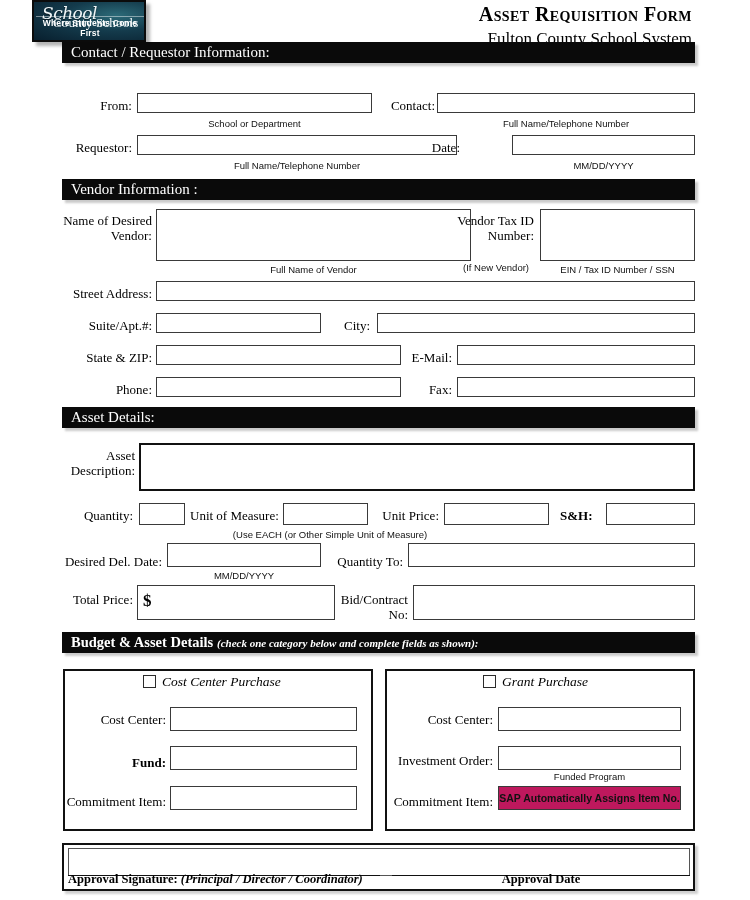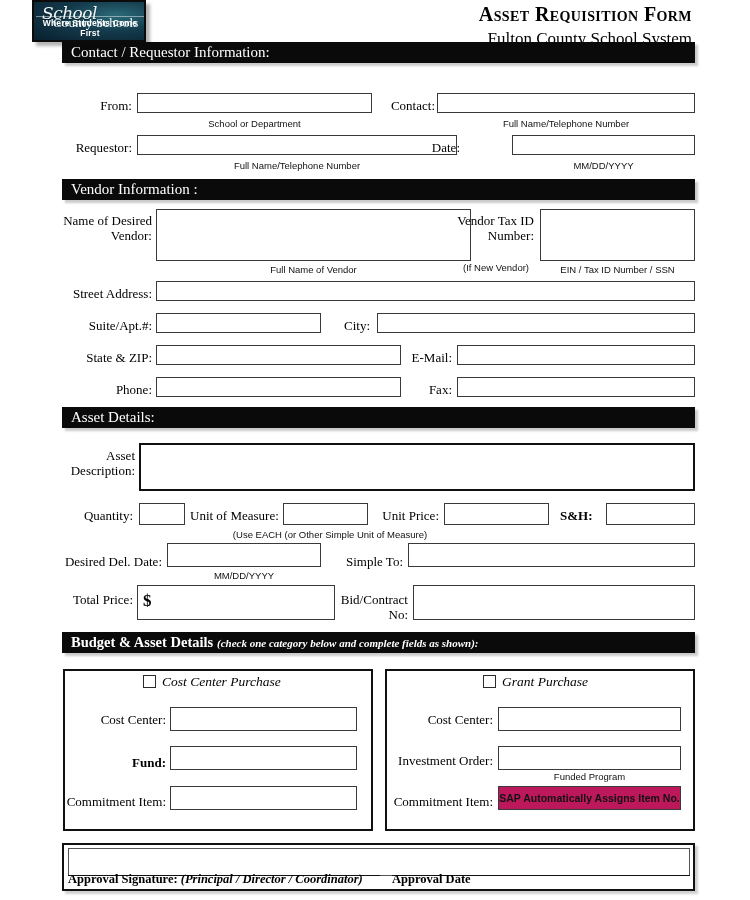--- a/index.html
+++ b/index.html
@@ -281,21 +281,21 @@
   <div class="lbl" style="left:377px; top:508px; width:62px; text-align:right;">Unit Price:</div>
   <div class="box" style="left:444px; top:503px; width:105px; height:22px;"></div>
 
   <div class="lbl b" style="left:560px; top:508px; width:42px; text-align:left;">S&amp;H:</div>
   <div class="box" style="left:606px; top:503px; width:89px; height:22px;"></div>
 
   <div class="lbl" style="left:50px; top:554px; width:112px;">Desired Del. Date:</div>
   <div class="box" style="left:167px; top:543px; width:154px; height:24px;"></div>
   <div class="cap" style="left:167px; top:570px; width:154px;">MM/DD/YYYY</div>
 
-  <div class="lbl" style="left:325px; top:554px; width:78px;">Simple To:</div>
+  <div class="lbl" style="left:325px; top:554px; width:78px;">Quantity To:</div>
   <div class="box" style="left:408px; top:543px; width:287px; height:24px;"></div>
 
   <div class="lbl" style="left:55px; top:592px; width:78px;">Total Price:</div>
   <div class="box" style="left:137px; top:585px; width:198px; height:35px;"></div>
   <div class="dollar" style="left:143px; top:591px;">$</div>
 
   <div class="lbl multi" style="left:330px; top:592px; width:78px;">Bid/Contract No:</div>
   <div class="box" style="left:413px; top:585px; width:282px; height:35px;"></div>
 
   <div class="bar bold" style="top:632px;">
@@ -333,15 +333,15 @@
   <div class="sigbox"></div>
   <div class="box" style="left:68px; top:848px; width:622px; height:28px; border:1px solid #555;"></div>
 
   <div class="sigline" style="left:68px; top:875px; width:312px;"></div>
   <div class="sigline" style="left:392px; top:875px; width:298px;"></div>
 
   <div class="sigtxt" style="left:68px; top:872px;text-align:center;">
     <span>Approval Signature:</span>
     <span class="it">(Principal / Director / Coordinator)</span>
   </div>
-  <div class="sigtxt" style="left:392px; top:872px; width:298px; text-align:left;">Approval Date</div>
+  <div class="sigtxt" style="left:392px; top:872px; width:298px; text-align:center;">Approval Date</div>
 
 </div>
 
 </body></html>

